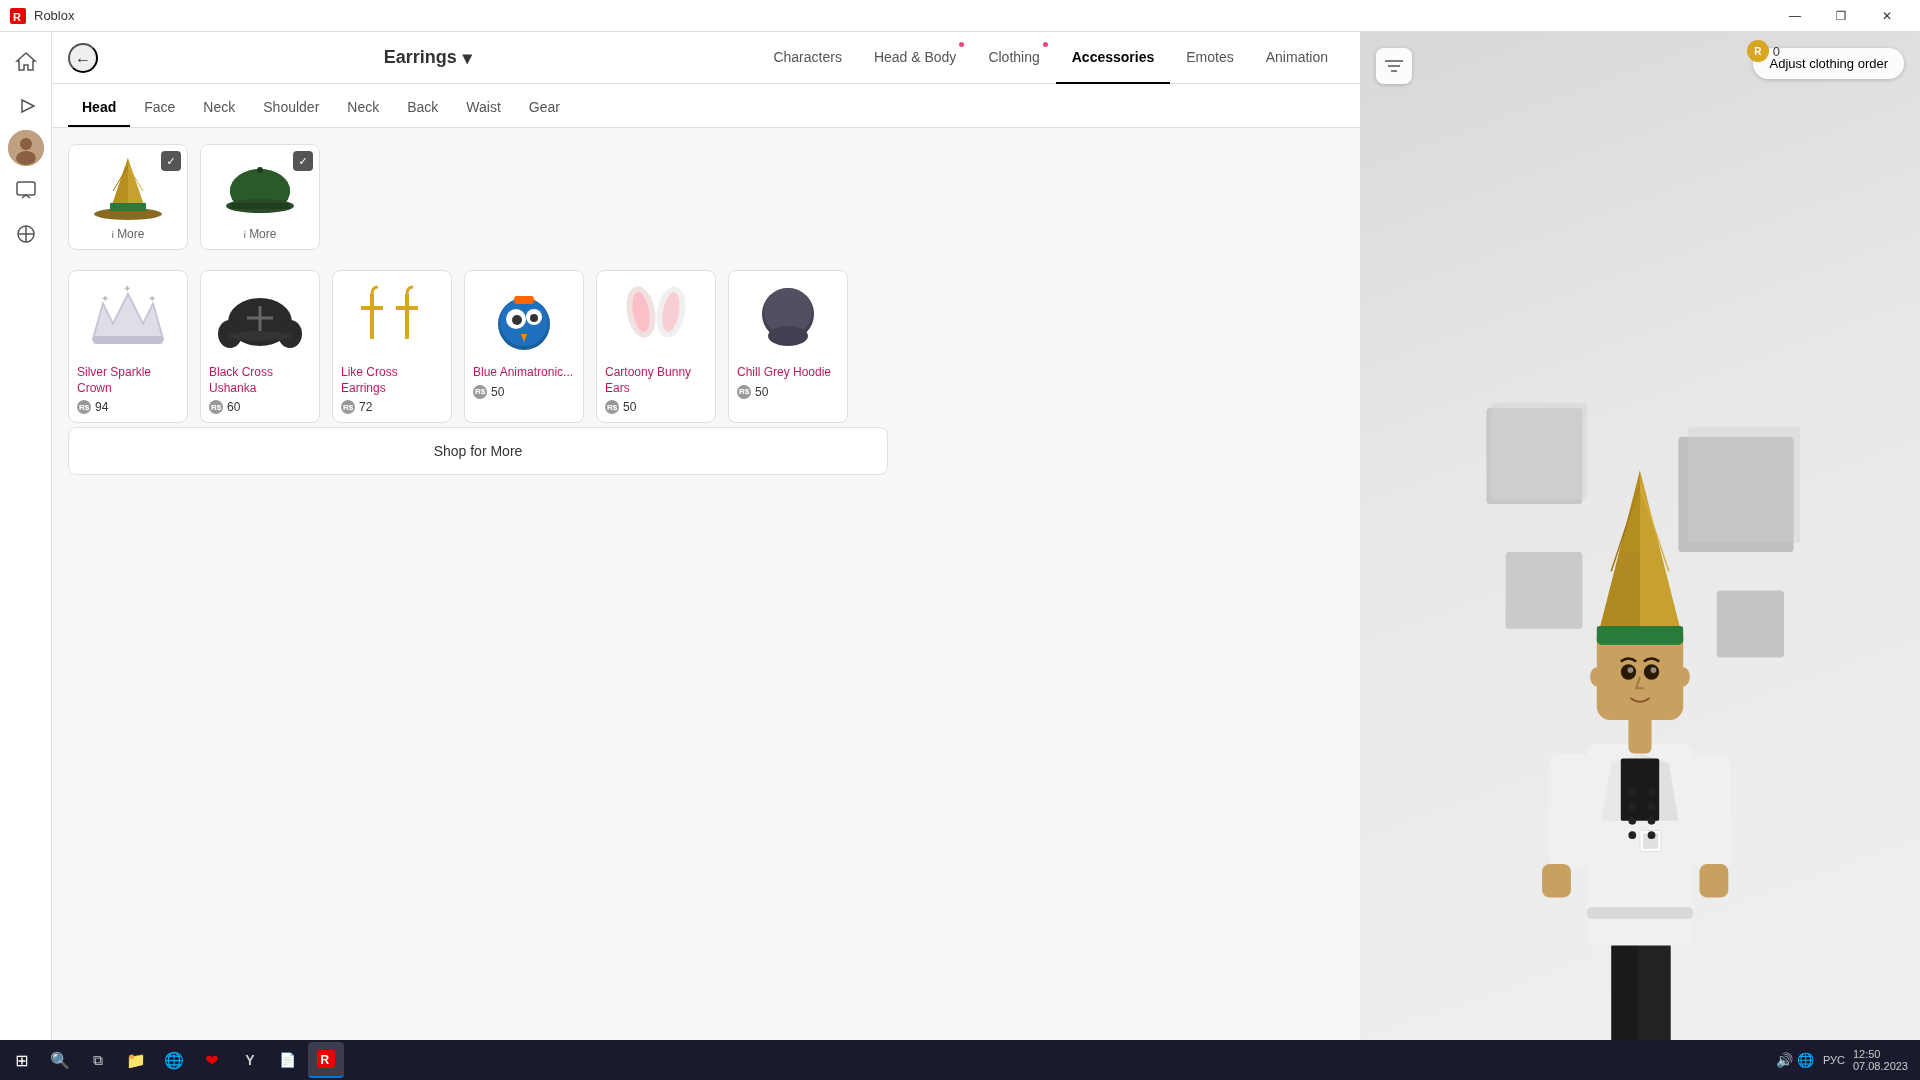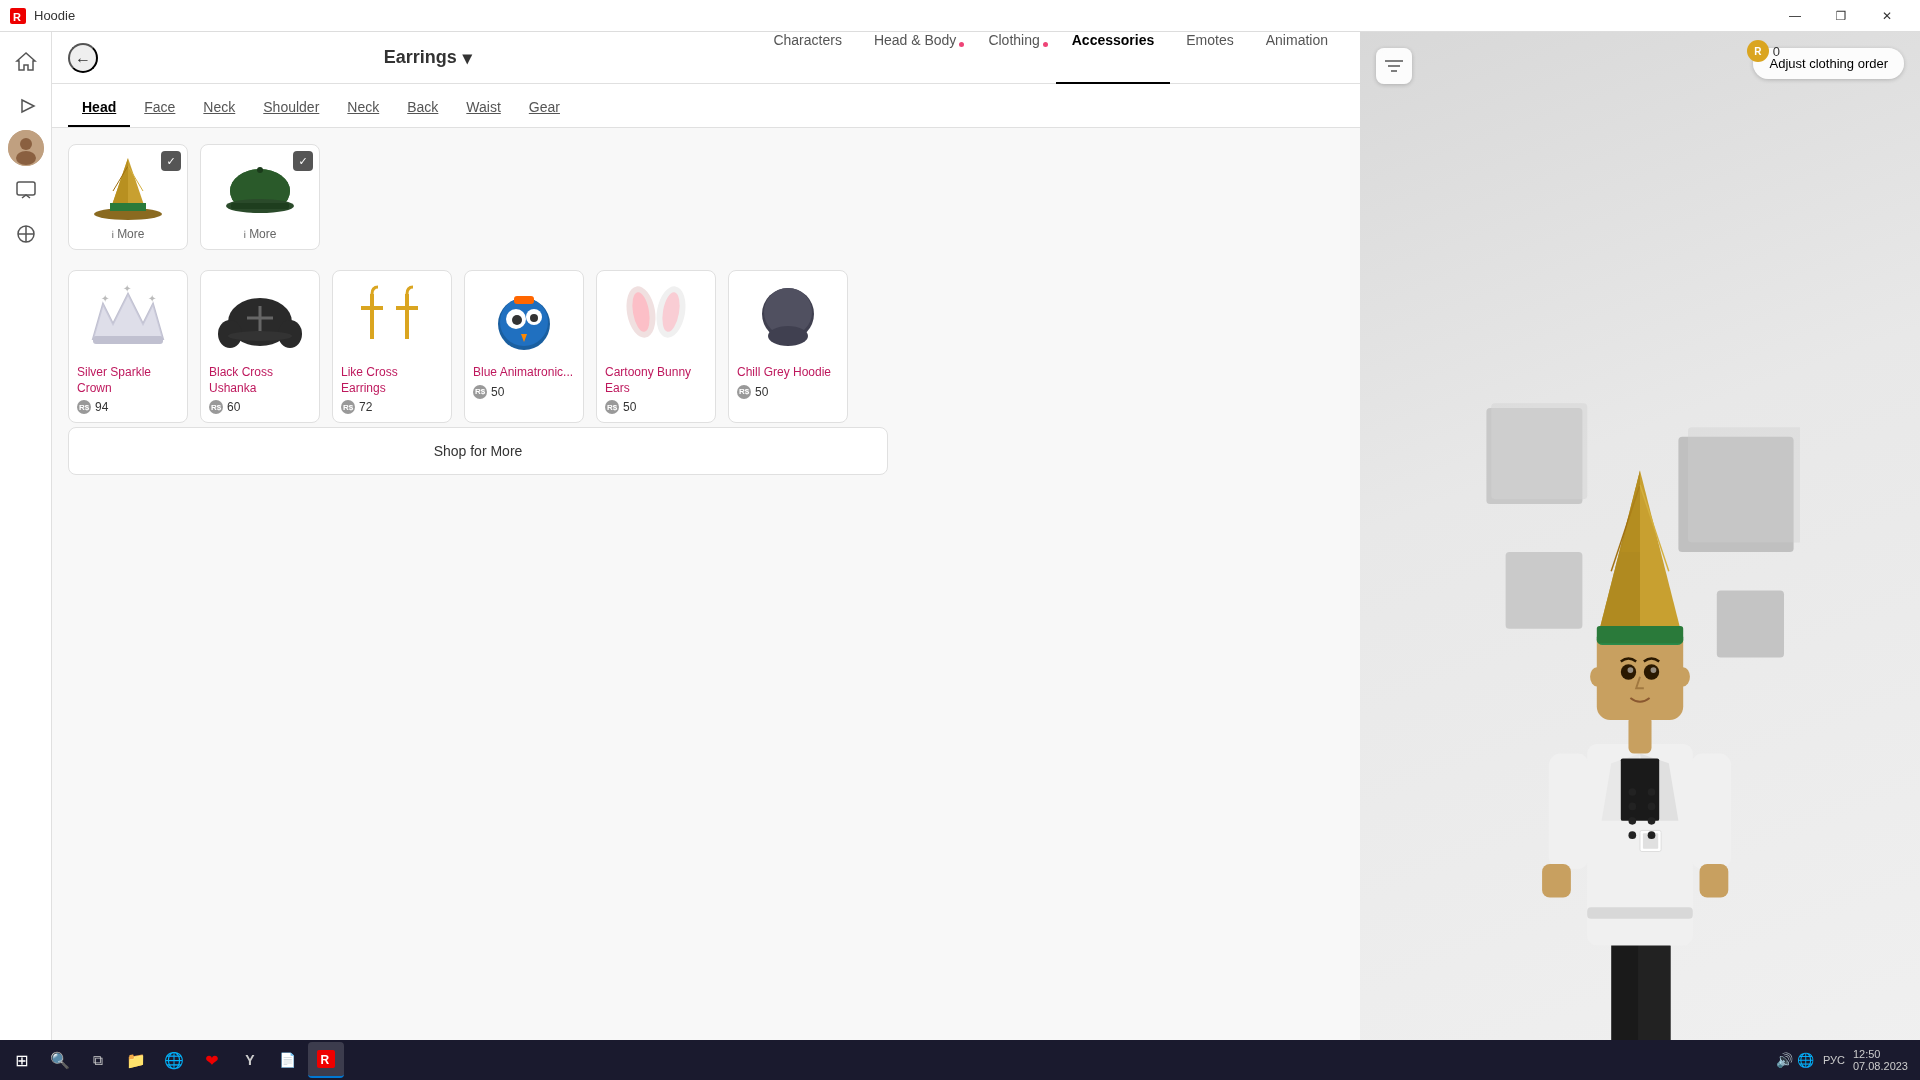--- a/index.html
+++ b/index.html
@@ -104,20 +104,21 @@
     }
     .nav-tabs {
       display: flex;
       align-items: center;
       gap: 0;
     }
     .nav-tab {
       padding: 0 16px;
       height: 52px;
       display: flex;
+      align-items: center;
       font-size: 14px;
       color: #555;
       cursor: pointer;
       border-bottom: 2px solid transparent;
       white-space: nowrap;
       position: relative;
     }
     .nav-tab.active { color: #000; border-bottom: 2px solid #000; font-weight: 600; }
     .nav-tab .dot { width: 5px; height: 5px; background: #e47; border-radius: 50%; position: absolute; top: 10px; right: 8px; }
 
@@ -133,21 +134,20 @@
     }
     .sub-tab {
       padding: 0 14px;
       height: 38px;
       display: flex;
       align-items: center;
       font-size: 14px;
       color: #555;
       cursor: pointer;
       border-bottom: 2px solid transparent;
-      text-decoration: underline;
     }
     .sub-tab.active { color: #000; border-bottom: 2px solid #000; font-weight: 600; }
 
     
     #accessories-content {
       flex: 1;
       overflow-y: auto;
       padding: 16px;
       background: #f8f8f8;
     }
@@ -384,21 +384,21 @@
   </style>
 </head>
 <body>
 
 <div id="titlebar">
   <div class="title">
     <svg width="16" height="16" viewBox="0 0 16 16">
       <rect width="16" height="16" rx="2" fill="#e00"></rect>
       <text x="3" y="13" font-size="11" fill="#fff" font-weight="bold">R</text>
     </svg>
-    <span>Hoodie</span>
+    <span>Roblox</span>
   </div>
   <div class="win-controls">
     <button class="win-btn">—</button>
     <button class="win-btn">❐</button>
     <button class="win-btn close">✕</button>
   </div>
 </div>
 
 <div id="app-layout">
 

